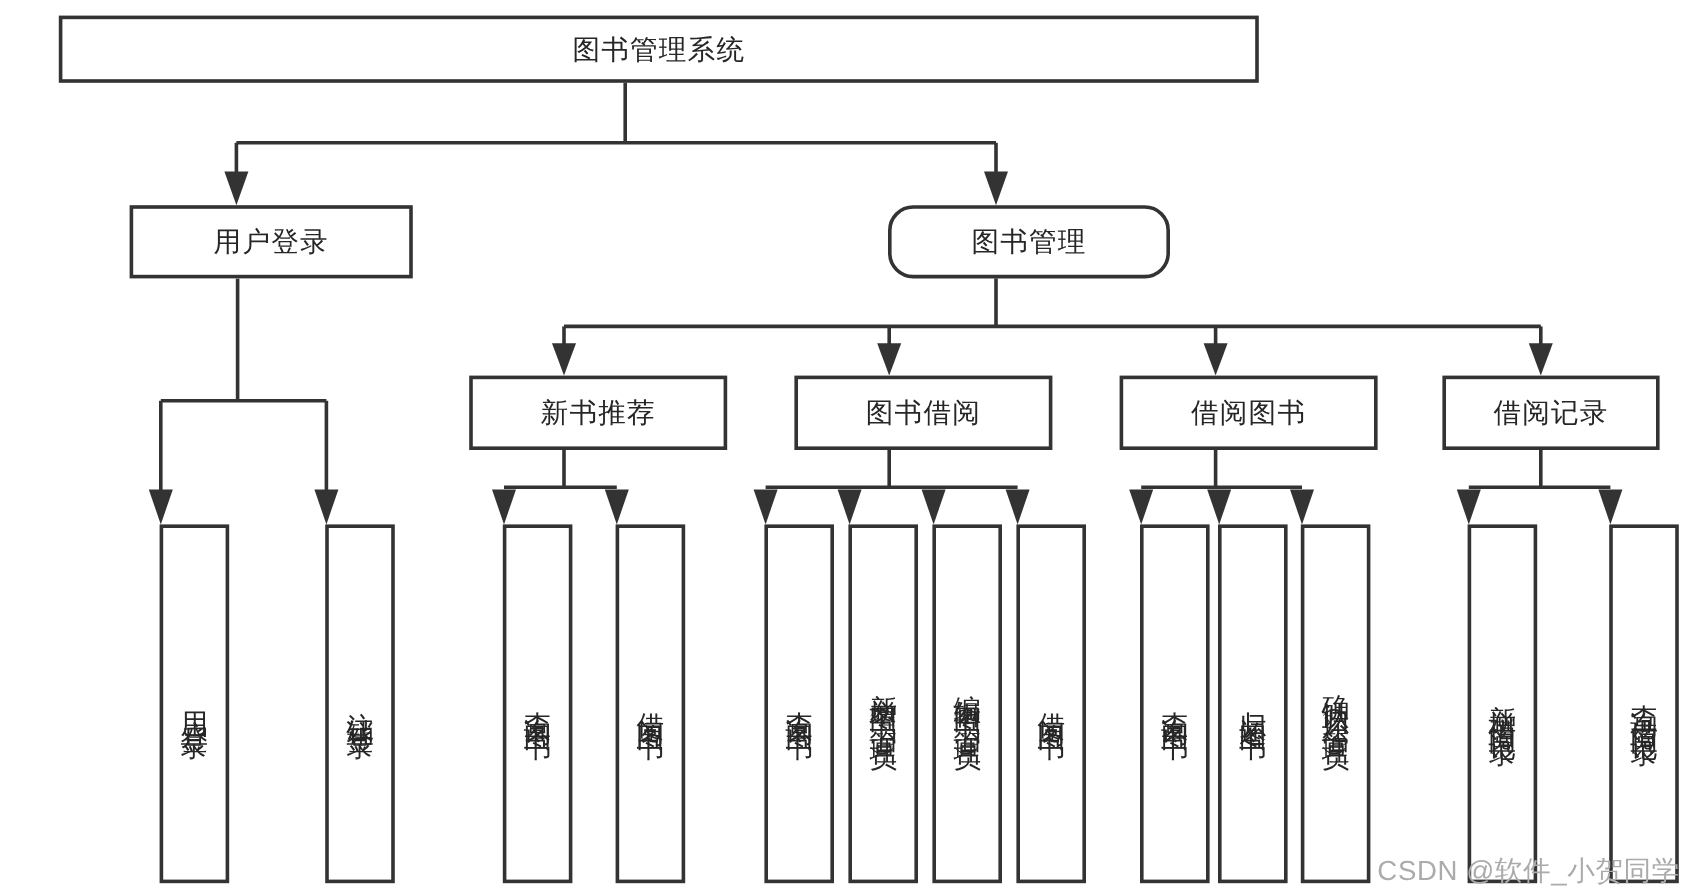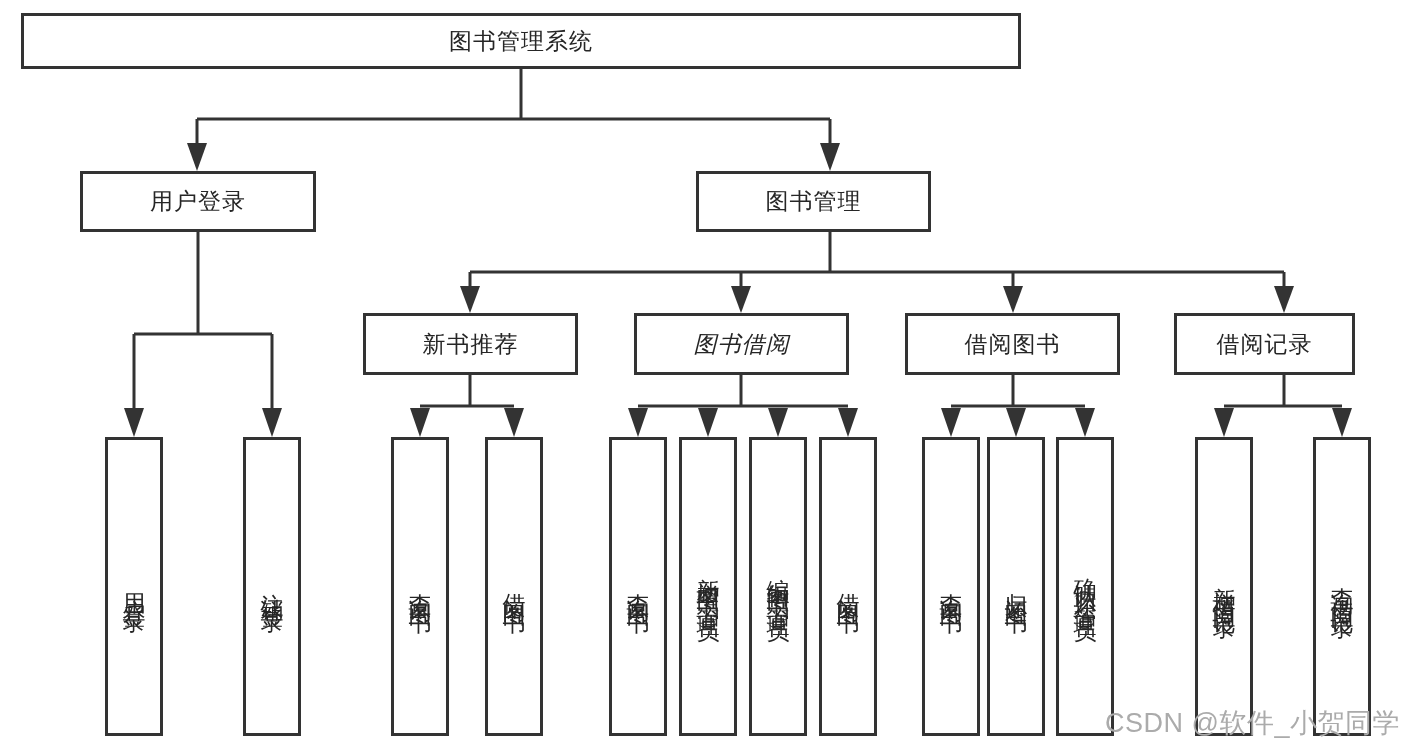--- a/index.html
+++ b/index.html
@@ -2,32 +2,32 @@
 <html><head>
 <meta charset="utf-8">
 <style>
   html,body{margin:0;padding:0;background:#ffffff;}
   .stage{
     position:relative;width:1405px;height:747px;background:#ffffff;overflow:hidden;
     font-family:"Liberation Sans","DejaVu Sans",sans-serif;color:#262626;
   }
   .box{
     position:absolute;box-sizing:border-box;border:3px solid #333333;background:#ffffff;
-    display:flex;align-items:center;justify-content:center;text-align:right;
+    display:flex;align-items:center;justify-content:center;text-align:right;margin-left:28px;
   }
   .hlabel{font-size:23px;letter-spacing:1px;}
   .vlabel{
     writing-mode:vertical-rl;text-orientation:mixed;
     font-size:23px;letter-spacing:6px;line-height:1;
   }
   .connectors{position:absolute;left:0;top:0;z-index:1;}
   .box{z-index:2;}
   .watermark{
     position:absolute;right:5px;bottom:6px;z-index:10;
-    font-size:27px;color:#ababab;letter-spacing:0.5px;white-space:nowrap;
+    font-size:23px;color:#ababab;letter-spacing:0.5px;white-space:nowrap;
   }
 </style>
 </head>
 <body>
 
 <div class="stage">
 
   <svg class="connectors" width="1405" height="747" viewBox="0 0 1405 747">
     <g stroke="#333333" stroke-width="3" fill="none">
 
@@ -84,24 +84,24 @@
       <polygon points="1006,408 1026,408 1016,437"></polygon>
       <polygon points="1075,408 1095,408 1085,437"></polygon>
       <polygon points="1214,408 1234,408 1224,437"></polygon>
       <polygon points="1332,408 1352,408 1342,437"></polygon>
     </g>
   </svg>
 
   <div class="box hlabel" style="left:21px;top:13px;width:1000px;height:56px;">图书管理系统</div>
 
   <div class="box hlabel" style="left:80px;top:171px;width:236px;height:61px;">用户登录</div>
-  <div class="box hlabel" style="left:696px;top:171px;width:235px;height:61px;">图书管理</div>
+  <div class="box hlabel" style="left:712px;top:171px;width:235px;height:61px;border-radius:21px;">图书管理</div>
 
   <div class="box hlabel" style="left:363px;top:313px;width:215px;height:62px;">新书推荐</div>
-  <div class="box hlabel" style="left:634px;top:313px;width:215px;height:62px;font-style:italic;">图书借阅</div>
+  <div class="box hlabel" style="left:634px;top:313px;width:215px;height:62px;">图书借阅</div>
   <div class="box hlabel" style="left:905px;top:313px;width:215px;height:62px;">借阅图书</div>
   <div class="box hlabel" style="left:1174px;top:313px;width:181px;height:62px;">借阅记录</div>
 
   <div class="box vlabel" style="left:105px;top:437px;width:58px;height:299px;">用户登录</div>
   <div class="box vlabel" style="left:243px;top:437px;width:58px;height:299px;">注销登录</div>
 
   <div class="box vlabel" style="left:391px;top:437px;width:58px;height:299px;">查询图书</div>
   <div class="box vlabel" style="left:485px;top:437px;width:58px;height:299px;">借阅图书</div>
 
   <div class="box vlabel" style="left:609px;top:437px;width:58px;height:299px;">查询图书</div>

